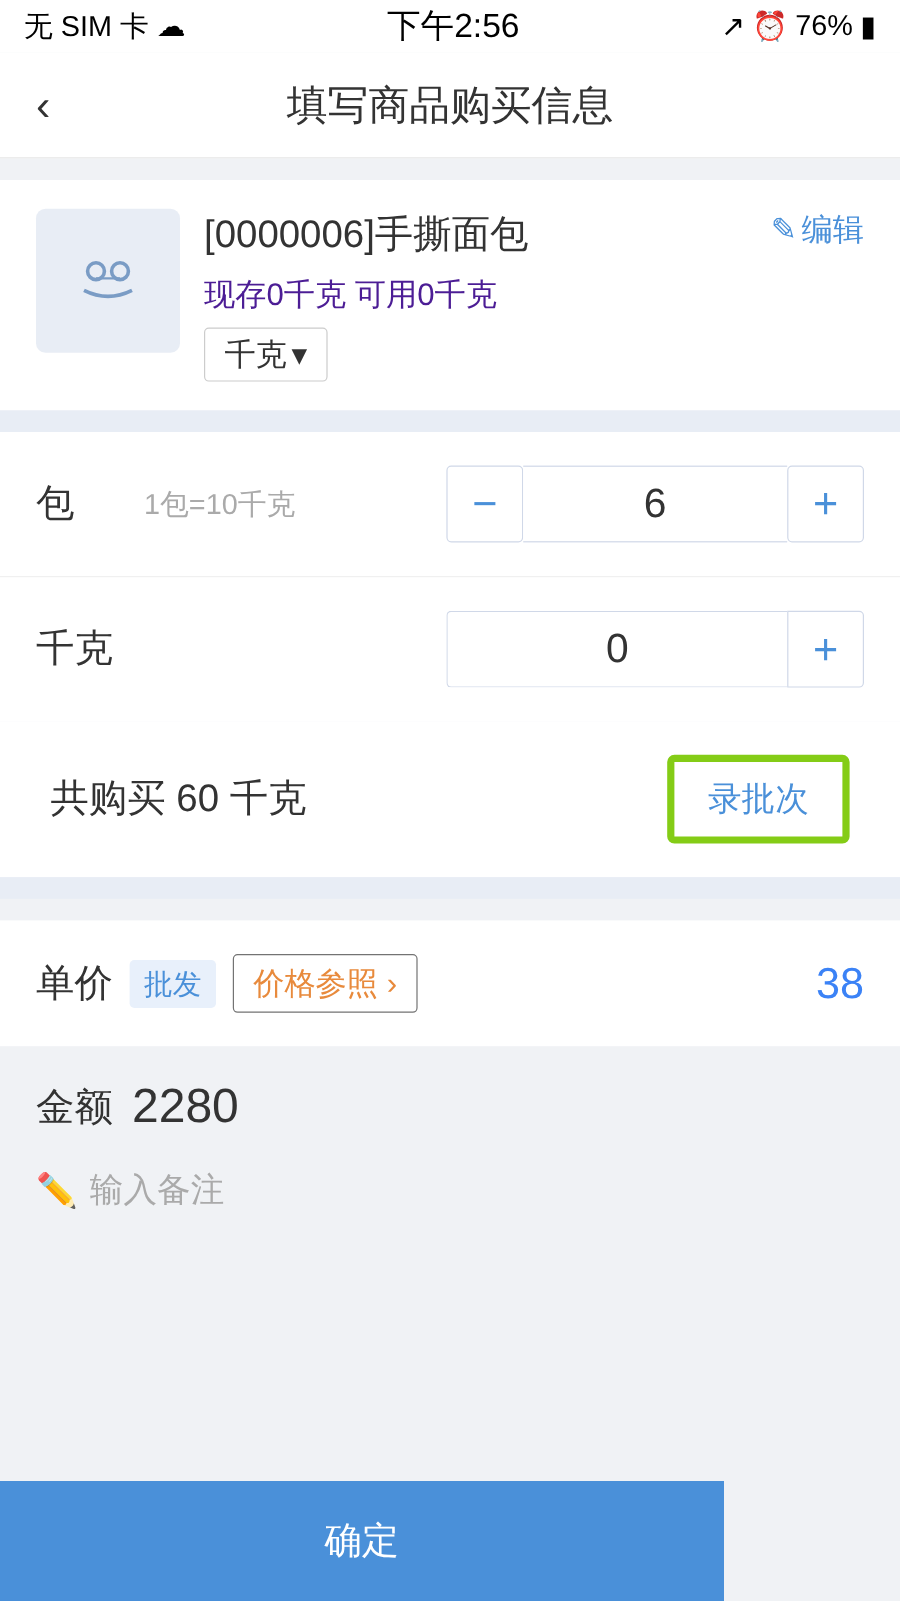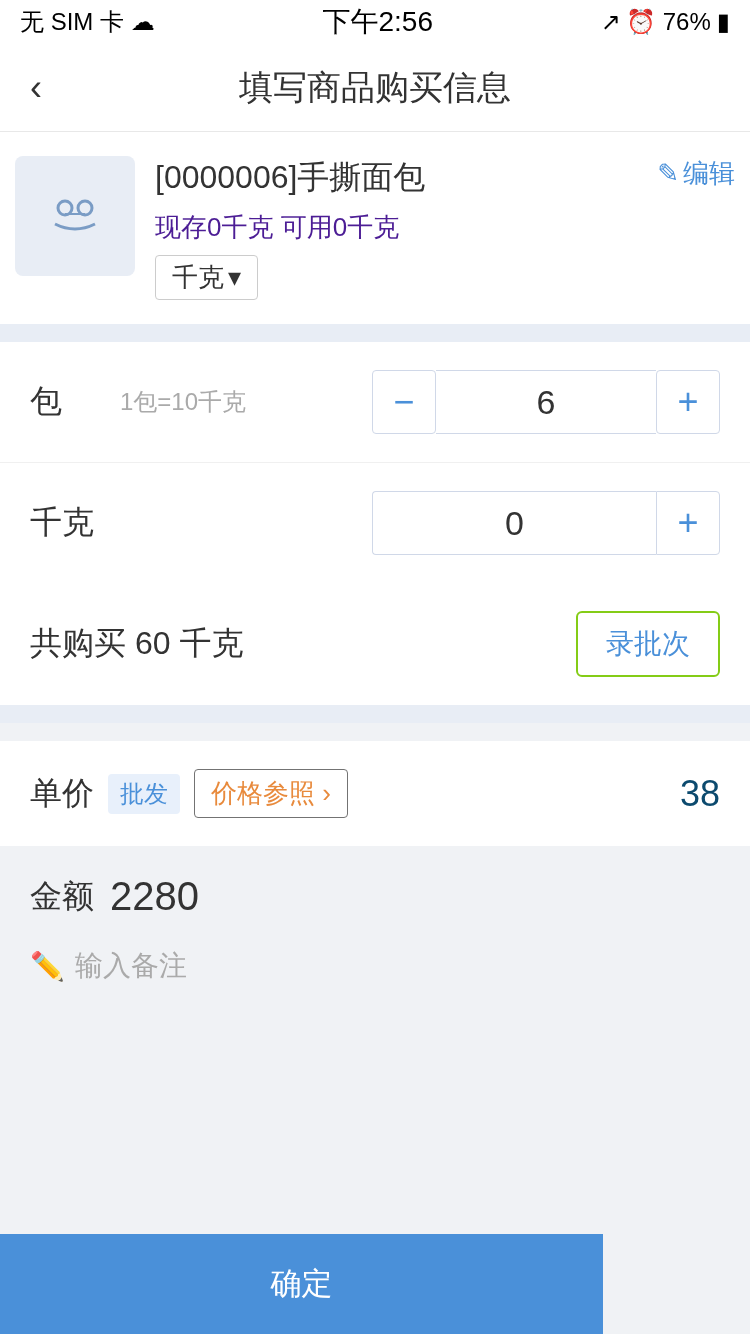--- a/index.html
+++ b/index.html
@@ -49,25 +49,25 @@
       left: 50%;
       transform: translateX(-50%);
       font-size: 34px;
       font-weight: 500;
       color: #333;
     }
 
     
     .product-card {
       background: #fff;
-      padding: 24px 15px;
+      padding: 24px 30px;
       display: flex;
       align-items: flex-start;
       gap: 20px;
-      margin-top: 0;
+      margin-top: 18px;
     }
     .product-image {
       width: 120px;
       height: 120px;
       background: #e8edf5;
       border-radius: 8px;
       display: flex;
       align-items: center;
       justify-content: center;
       flex-shrink: 0;
@@ -201,28 +201,28 @@
       cursor: pointer;
       border-radius: 0 4px 4px 0;
     }
 
     
     .summary-row {
       background: #fff;
       display: flex;
       align-items: center;
       justify-content: space-between;
-      padding: 28px 30px;
+      padding: 28px 42px;
     }
     .summary-text {
       font-size: 32px;
       color: #333;
     }
     .batch-btn {
-      border: 2px solid #84cc16;
+      border: 6px solid #84cc16;
       color: #4a90d9;
       background: #fff;
       padding: 12px 28px;
       font-size: 28px;
       border-radius: 6px;
       cursor: pointer;
     }
 
     
     .price-section {
@@ -251,21 +251,21 @@
       color: #e88a3c;
       background: #fff;
       padding: 6px 16px;
       font-size: 26px;
       border-radius: 4px;
       cursor: pointer;
       display: flex;
       align-items: center;
       gap: 4px;
     }
-    .price-value { font-size: 36px; color: #0c4a6e; font-weight: 500; }
+    .price-value { font-size: 36px; color: #3b82f6; font-weight: 500; }
 
     
     .amount-section {
       background: #f0f2f5;
       padding: 28px 30px 10px 30px;
     }
     .amount-row {
       display: flex;
       align-items: center;
       gap: 16px;

